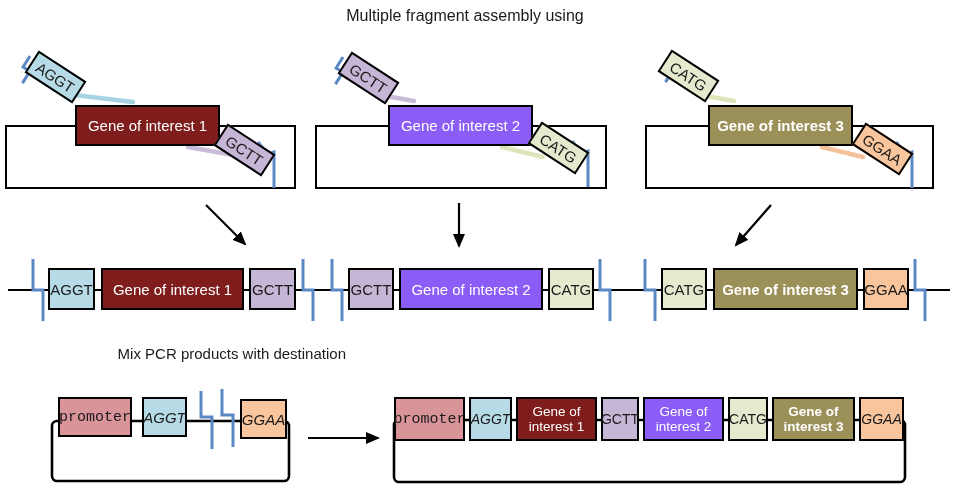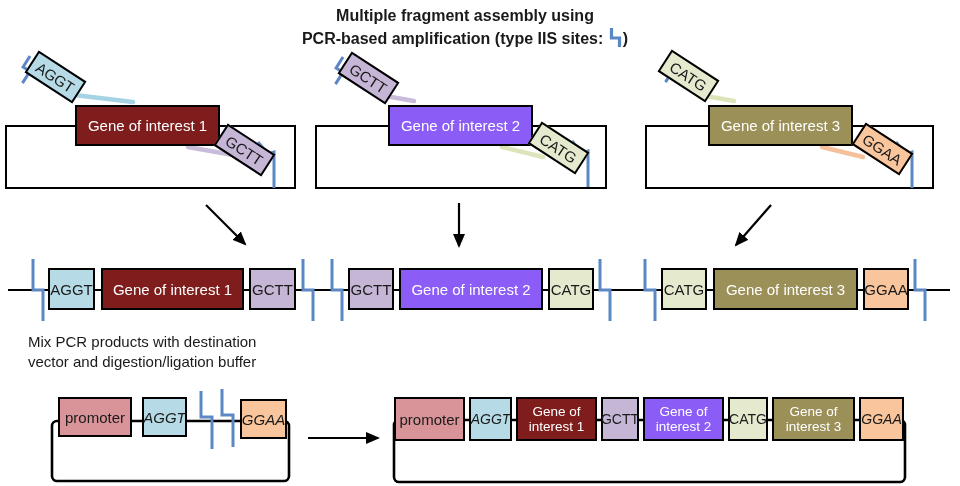--- a/index.html
+++ b/index.html
@@ -1,41 +1,41 @@
 <!DOCTYPE html>
 <html><head>
 <meta charset="utf-8">
 <style>
   html,body{margin:0;padding:0;background:#fff;}
   #stage{position:relative;width:960px;height:486px;background:#ffffff;overflow:hidden;
          font-family:"Liberation Sans",sans-serif;color:#1a1a1a;}
   .abs{position:absolute;box-sizing:border-box;}
   
-  .title{left:225px;top:5px;width:480px;text-align:center;font-size:16px;line-height:22px;z-index:5;font-weight:bold;}
-  .mixtext{left:28px;top:332px;width:318px;text-align:left;font-size:15px;line-height:20px;z-index:5;}
+  .title{left:225px;top:5px;width:480px;text-align:center;font-size:16px;line-height:22px;z-index:5;}
+  .mixtext{left:28px;top:344px;width:318px;text-align:right;font-size:15px;line-height:20px;z-index:5;}
   .title-glyph{vertical-align:-4px;margin:0 1px;}
   
   .tmpl{border:2.5px solid #000;background:transparent;height:64px;z-index:1;}
   
   .box{border:2px solid #000;display:flex;align-items:center;justify-content:center;
        text-align:center;z-index:4;font-size:15px;line-height:15px;}
   .gene{color:#fff;}
   .genesm{color:#fff;font-size:13.5px;line-height:15px;}
   .sitesm{font-size:14px;}
   .ital{font-style:italic;}
   .rot{transform:rotate(33deg);}
   
   .navy{background:#7f1d1d;}
   .mblue{background:#8b5cf6;}
-  .olive{background:#9c9059;}
+  .olive{background:#9c9059;font-weight:bold;}
   .lblue{background:#b7dbe6;}
   .lav{background:#c6b6d6;}
   .pgreen{background:#e5eacf;}
   .peach{background:#f8c59c;}
-  .rose{background:#d9949a;}
+  .rose{background:#d9949a;font-family:Liberation Mono, monospace;}
   svg.overlay{position:absolute;left:0;top:0;z-index:3;}
   .bk{stroke:#000;stroke-width:2.2px;fill:none;}
   .loop{stroke:#000;stroke-width:2.6px;fill:none;}
   .cut{stroke:#5b87c5;stroke-width:3px;fill:none;}
   .tail{stroke-width:4.5px;stroke-linecap:round;fill:none;}
 </style>
 </head>
 <body>
 
 <div id="stage">
@@ -79,25 +79,20 @@
     <path class="cut" d="M201,391 V417 H212 V449"></path>
     <path class="cut" d="M222,389 V415 H233 V447"></path>
 
     <line class="bk" x1="308" y1="438" x2="378" y2="438" marker-end="url(#ah)"></line>
 
     <rect class="loop" x="394" y="420" width="511" height="62" rx="5"></rect>
   </svg>
 
   <div class="abs title">
     <div>Multiple fragment assembly using</div>
-    <div><span>PCR-based amplification  (type IIS sites:</span>
-      <svg class="title-glyph" width="13" height="21" viewBox="0 0 13 21">
-        <path d="M2.5,1 V11 H10.5 V20" fill="none" stroke="#5b87c5" stroke-width="3.2"></path>
-      </svg><span>)</span>
-    </div>
   </div>
 
   <div class="abs tmpl" style="left:5px;top:125px;width:291px;"></div>
   <div class="abs tmpl" style="left:315px;top:125px;width:292px;"></div>
   <div class="abs tmpl" style="left:645px;top:125px;width:289px;"></div>
 
   <div class="abs box gene navy" style="left:75px;top:105px;width:145px;height:41px;">Gene of interest 1</div>
   <div class="abs box gene mblue" style="left:388px;top:105px;width:145px;height:41px;">Gene of interest 2</div>
   <div class="abs box gene olive" style="left:708px;top:105px;width:145px;height:41px;">Gene of interest 3</div>
 
@@ -115,21 +110,20 @@
   <div class="abs box lav" style="left:348px;top:268px;width:46px;height:42px;">GCTT</div>
   <div class="abs box gene mblue" style="left:399px;top:268px;width:144px;height:42px;">Gene of interest 2</div>
   <div class="abs box pgreen" style="left:548px;top:268px;width:46px;height:42px;">CATG</div>
 
   <div class="abs box pgreen" style="left:661px;top:268px;width:46px;height:42px;">CATG</div>
   <div class="abs box gene olive" style="left:713px;top:268px;width:145px;height:42px;">Gene of interest 3</div>
   <div class="abs box peach" style="left:863px;top:268px;width:46px;height:42px;">GGAA</div>
 
   <div class="abs mixtext">
     <div>Mix PCR products with destination</div>
-    <div>vector and digestion/ligation buffer</div>
   </div>
 
   <div class="abs box rose" style="left:58px;top:397px;width:74px;height:40px;">promoter</div>
   <div class="abs box lblue ital" style="left:142px;top:397px;width:45px;height:40px;">AGGT</div>
   <div class="abs box peach ital" style="left:240px;top:399px;width:47px;height:40px;">GGAA</div>
 
   <div class="abs box rose" style="left:394px;top:397px;width:71px;height:44px;">promoter</div>
   <div class="abs box lblue ital sitesm" style="left:469px;top:397px;width:43px;height:44px;">AGGT</div>
   <div class="abs box genesm navy" style="left:516px;top:397px;width:81px;height:44px;">Gene of interest 1</div>
   <div class="abs box lav sitesm" style="left:601px;top:397px;width:38px;height:44px;">GCTT</div>

